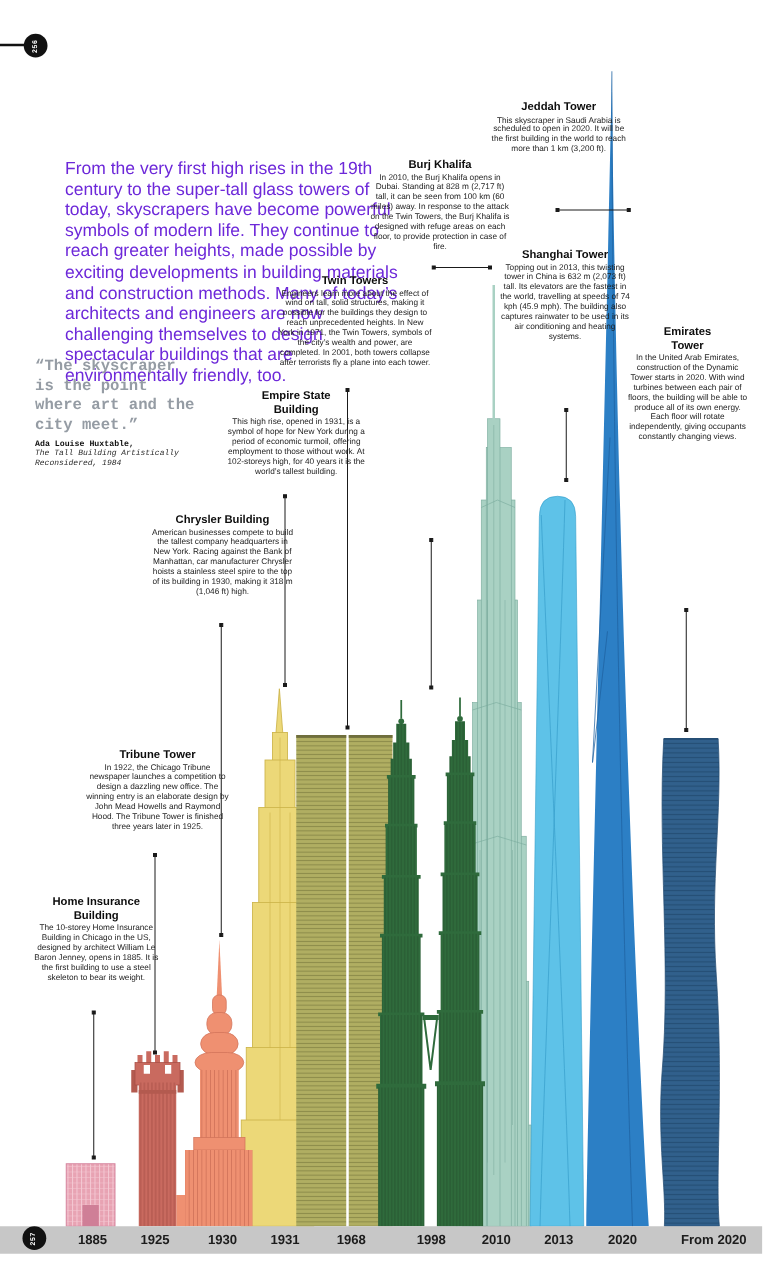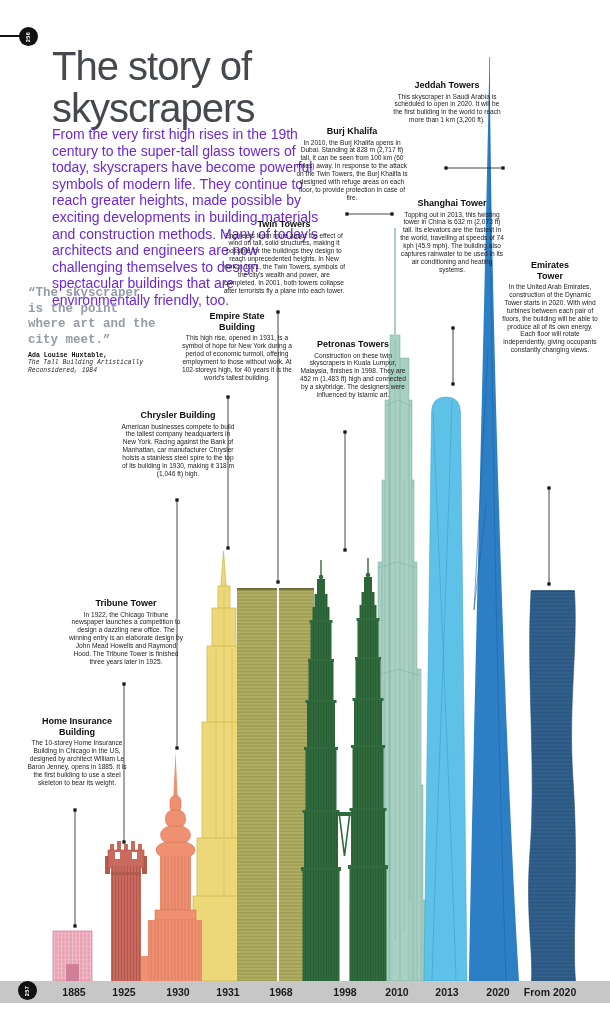--- a/index.html
+++ b/index.html
@@ -218,24 +218,20 @@
         <rect x="547.8" y="486.8" width="2.4" height="2.4"></rect>
         <rect x="547.8" y="582.8" width="2.4" height="2.4"></rect>
     </g>
   </svg>
 
   <div class="marker-line" style="top:35px"></div>
   <div class="marker-circle" style="left:19px;top:27px">
     <span class="marker-num">256</span>
   </div>
 
-  <h1 class="page-title">
-    <span>The story of</span><br>
-    <span>skyscrapers</span>
-  </h1>
 
   <p class="intro">From the very first high rises in the 19th century to the super-tall glass towers of today, skyscrapers have become powerful symbols of modern life. They continue to reach greater heights, made possible by exciting developments in building materials and construction methods. Many of today’s architects and engineers are now challenging themselves to design spectacular buildings that are environmentally friendly, too.</p>
 
   <div class="quote-wrap">
     <div class="quote-text">“The skyscraper
 is the point
 where art and the
 city meet.”</div>
     <div class="quote-author">Ada Louise Huxtable,</div>
     <div class="quote-source">The Tall Building Artistically
@@ -255,51 +251,47 @@
     <p>American businesses compete to build the tallest company headquarters in New York. Racing against the Bank of Manhattan, car manufacturer Chrysler hoists a stainless steel spire to the top of its building in 1930, making it 318 m (1,046 ft) high.</p>
   </div>
   <div class="ann" style="left:237px;top:311px;width:110px">
     <h3 style="max-width:72px">Empire State Building</h3>
     <p>This high rise, opened in 1931, is a symbol of hope for New York during a period of economic turmoil, offering employment to those without work. At 102-storeys high, for 40 years it is the world’s tallest building.</p>
   </div>
   <div class="ann" style="left:284px;top:219px;width:124px">
     <h3>Twin Towers</h3>
     <p>Engineers learn more about the effect of wind on tall, solid structures, making it possible for the buildings they design to reach unprecedented heights. In New York in 1971, the Twin Towers, symbols of the city’s wealth and power, are completed. In 2001, both towers collapse after terrorists fly a plane into each tower.</p>
   </div>
-  <div class="ann" style="left:353px;top:339px;width:110px">
-    <h3>Petronas Towers</h3>
-    <p>Construction on these twin skyscrapers in Kuala Lumpur, Malaysia, finishes in 1998. They are 452 m (1,483 ft) high and connected by a skybridge. The designers were influenced by Islamic art.</p>
-  </div>
   <div class="ann" style="left:352px;top:126px;width:112px">
     <h3>Burj Khalifa</h3>
     <p>In 2010, the Burj Khalifa opens in Dubai. Standing at 828 m (2,717 ft) tall, it can be seen from 100 km (60 miles) away. In response to the attack on the Twin Towers, the Burj Khalifa is designed with refuge areas on each floor, to provide protection in case of fire.</p>
   </div>
   <div class="ann" style="left:452px;top:198px;width:108px">
     <h3>Shanghai Tower</h3>
     <p>Topping out in 2013, this twisting tower in China is 632 m (2,073 ft) tall. Its elevators are the fastest in the world, travelling at speeds of 74 kph (45.9 mph). The building also captures rainwater to be used in its air conditioning and heating systems.</p>
   </div>
   <div class="ann" style="left:447px;top:80px;width:112px">
-    <h3>Jeddah Towers</h3>
+    <h3>Jeddah Tower</h3>
     <p>This skyscraper in Saudi Arabia is scheduled to open in 2020. It will be the first building in the world to reach more than 1 km (3,200 ft).</p>
   </div>
   <div class="ann" style="left:550px;top:260px;width:100px">
     <h3 style="max-width:52px">Emirates Tower</h3>
     <p>In the United Arab Emirates, construction of the Dynamic Tower starts in 2020. With wind turbines between each pair of floors, the building will be able to produce all of its own energy. Each floor will rotate independently, giving occupants constantly changing views.</p>
   </div>
 
   <div class="timeline-bar"></div>
   <span class="year" style="left:74px">1885</span>
   <span class="year" style="left:124px">1925</span>
   <span class="year" style="left:178px">1930</span>
   <span class="year" style="left:228px">1931</span>
   <span class="year" style="left:281px">1968</span>
   <span class="year" style="left:345px">1998</span>
   <span class="year" style="left:397px">2010</span>
   <span class="year" style="left:447px">2013</span>
   <span class="year" style="left:498px">2020</span>
-  <span class="year" style="left:550px">From 2020</span>
+  <span class="year" style="left:571px">From 2020</span>
 
   <div class="marker-line" style="top:990px"></div>
   <div class="marker-circle" style="left:18px;top:981px">
     <span class="marker-num">257</span>
   </div>
 
 </div>
 
 </body></html>

